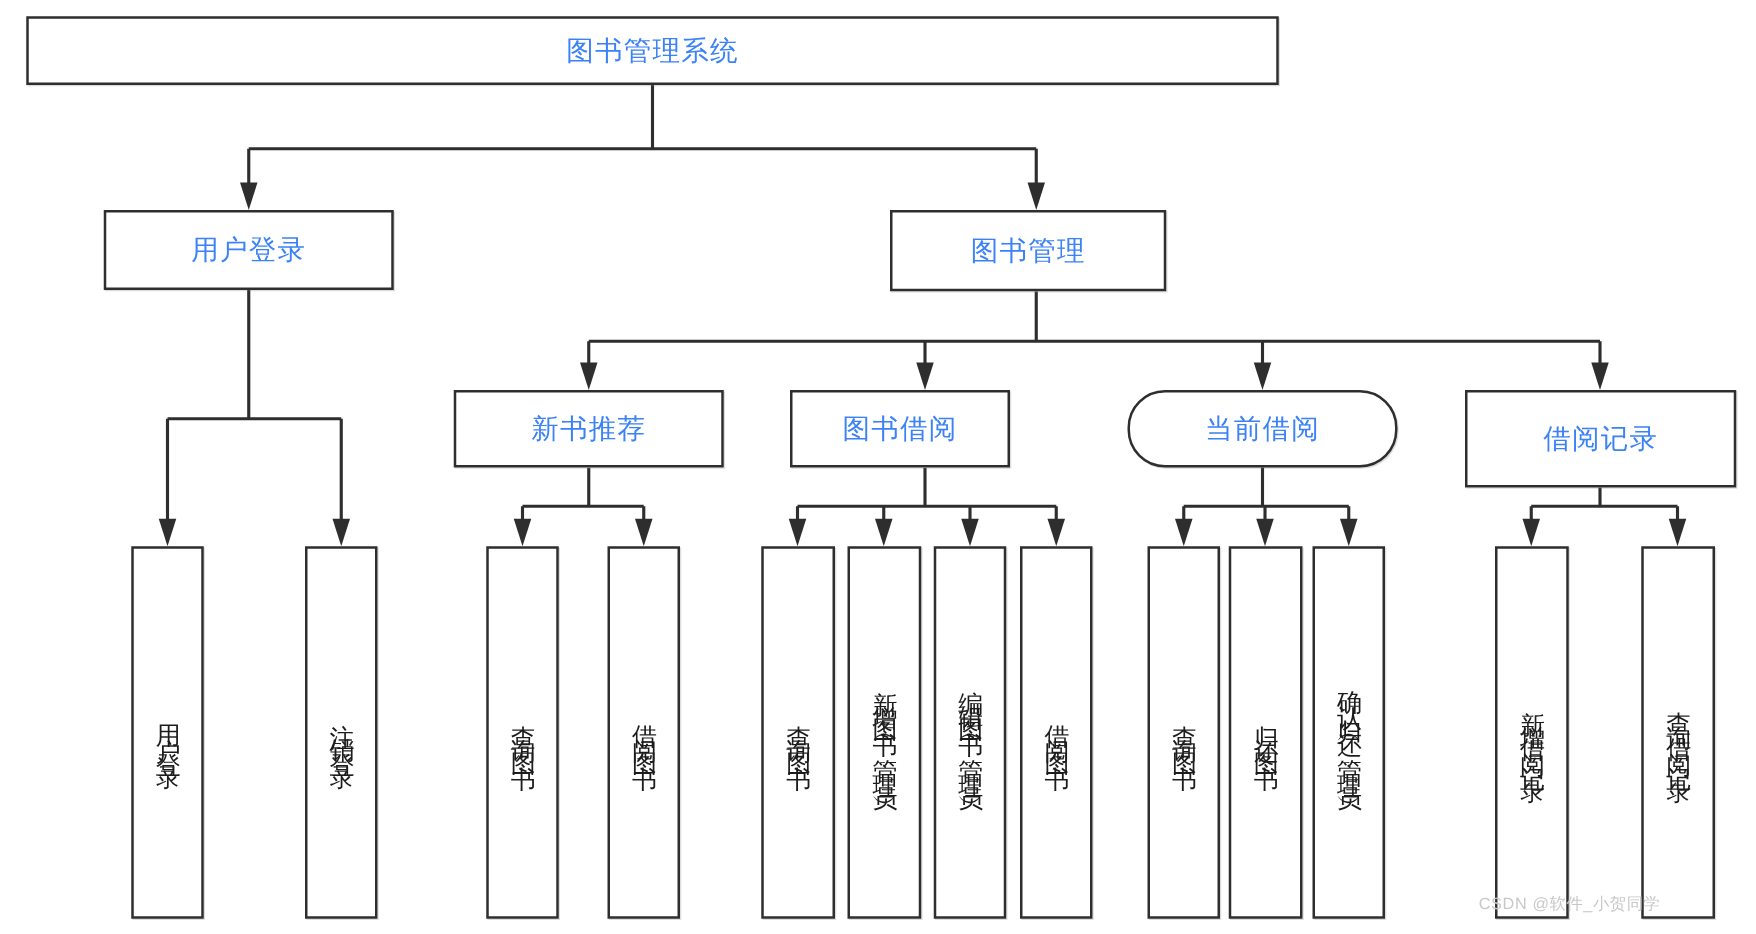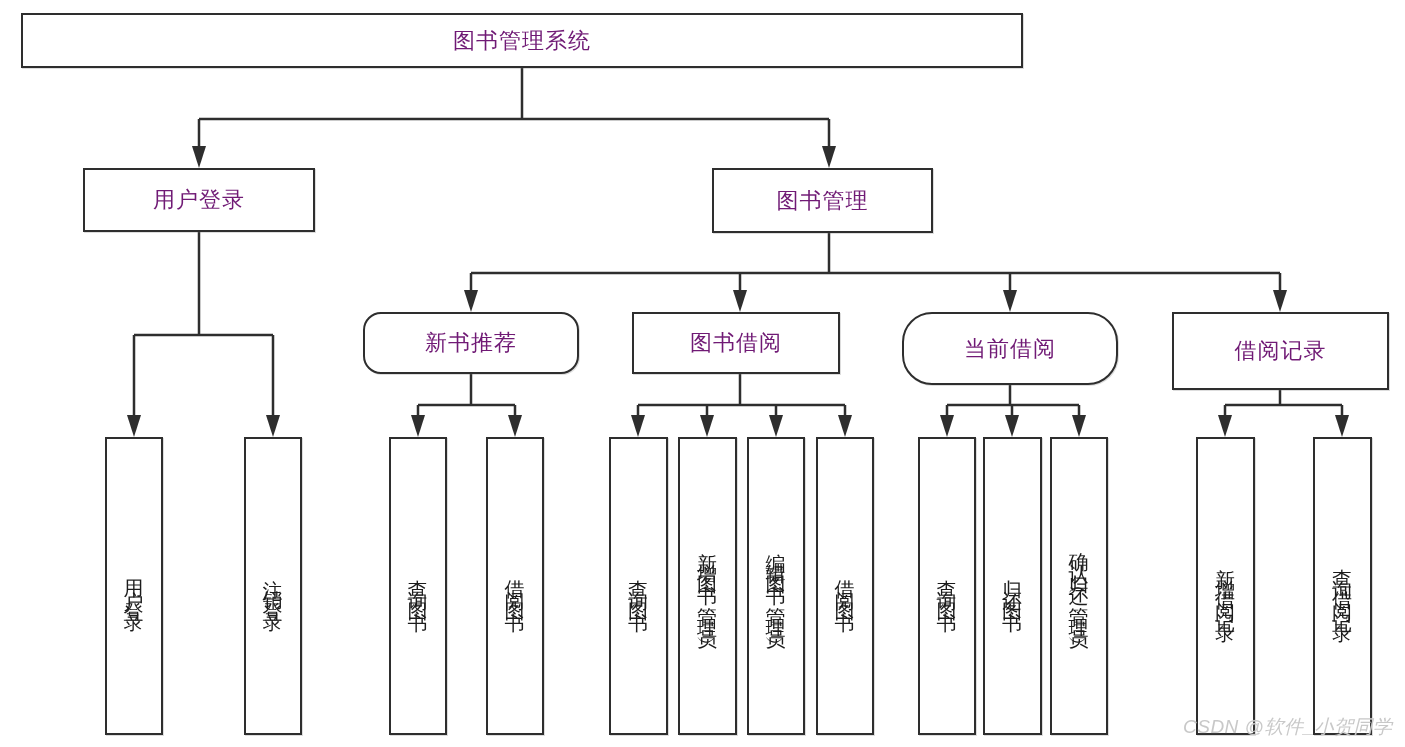--- a/index.html
+++ b/index.html
@@ -28,44 +28,43 @@
     box-sizing: border-box;
     border: 2.5px solid #2e2e2e;
     background: #ffffff;
     display: flex;
     align-items: center;
     justify-content: center;
     box-shadow: 1px 1px 0 rgba(120,120,120,0.25);
   }
   .hlabel {
     font-size: 22px;
-    color: #701a75;
+    color: #3b82f6;
     letter-spacing: 1px;
     white-space: nowrap;
   }
   .leaf .vlabel {
     writing-mode: vertical-rl;
     text-orientation: mixed;
     font-size: 20px;
     line-height: 1;
     letter-spacing: 11px;
     color: #1c1c1c;
     max-height: 290px;
   }
   .watermark {
     position: absolute;
     left: 1183px;
     top: 714px;
-    font-size: 19px;
+    font-size: 13px;
     letter-spacing: 0.5px;
     color: rgba(197, 197, 197, 0.95);
     white-space: nowrap;
     z-index: 5;
     text-shadow: 0 0 1px rgba(255,255,255,0.6);
-    font-style: italic;
   }
 </style>
 </head>
 <body>
 
 <div class="canvas">
 
   <svg class="connectors" viewBox="0 0 1405 747" xmlns="http://www.w3.org/2000/svg">
     <g stroke="#2e2e2e" stroke-width="2.5" fill="none">
 
@@ -110,27 +109,27 @@
     <span class="hlabel">图书管理系统</span>
   </div>
 
   <div class="box" style="left:83px; top:168px; width:232px; height:64px;">
     <span class="hlabel">用户登录</span>
   </div>
   <div class="box" style="left:712px; top:168px; width:221px; height:65px;">
     <span class="hlabel">图书管理</span>
   </div>
 
-  <div class="box" style="left:363px; top:312px; width:216px; height:62px;border-radius:18px;">
+  <div class="box" style="left:363px; top:312px; width:216px; height:62px;">
     <span class="hlabel">新书推荐</span>
   </div>
-  <div class="box" style="left:632px; top:312px; width:208px; height:62px;">
+  <div class="box" style="left:632px; top:312px; width:176px; height:62px;">
     <span class="hlabel">图书借阅</span>
   </div>
-  <div class="box" style="left:902px; top:312px; width:216px; height:73px;border-radius:30px;">
+  <div class="box" style="left:902px; top:312px; width:216px; height:62px;border-radius:30px;">
     <span class="hlabel">当前借阅</span>
   </div>
   <div class="box" style="left:1172px; top:312px; width:217px; height:78px;">
     <span class="hlabel">借阅记录</span>
   </div>
 
   <div class="box leaf" style="left:105px; top:437px; width:58px; height:298px;">
     <span class="vlabel">用户登录</span>
   </div>
   <div class="box leaf" style="left:244px; top:437px; width:58px; height:298px;">

